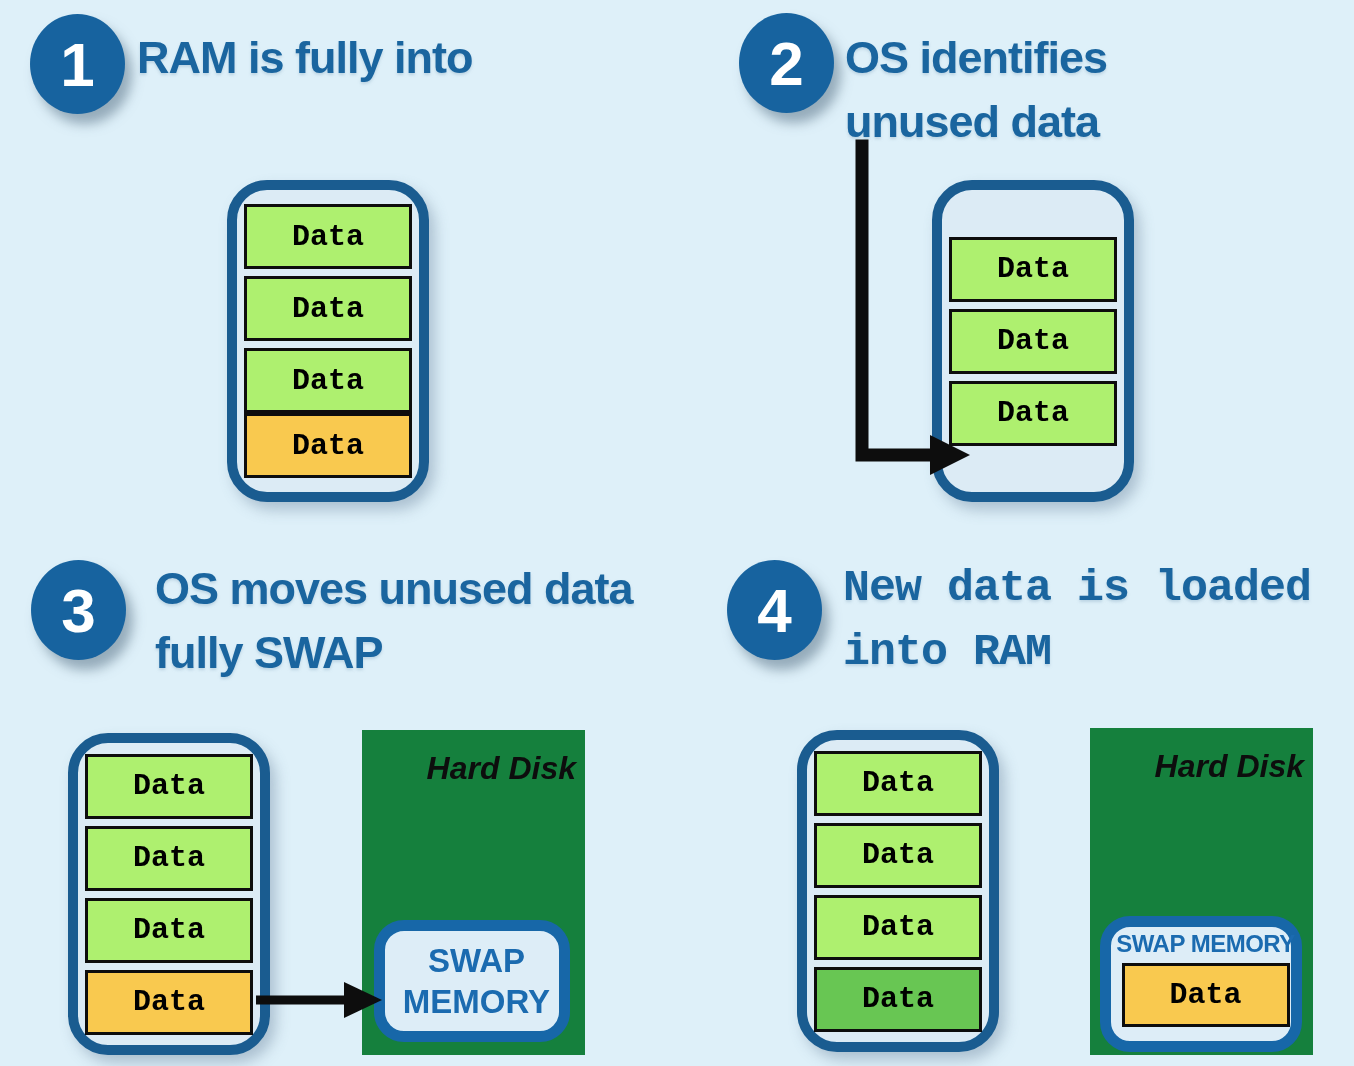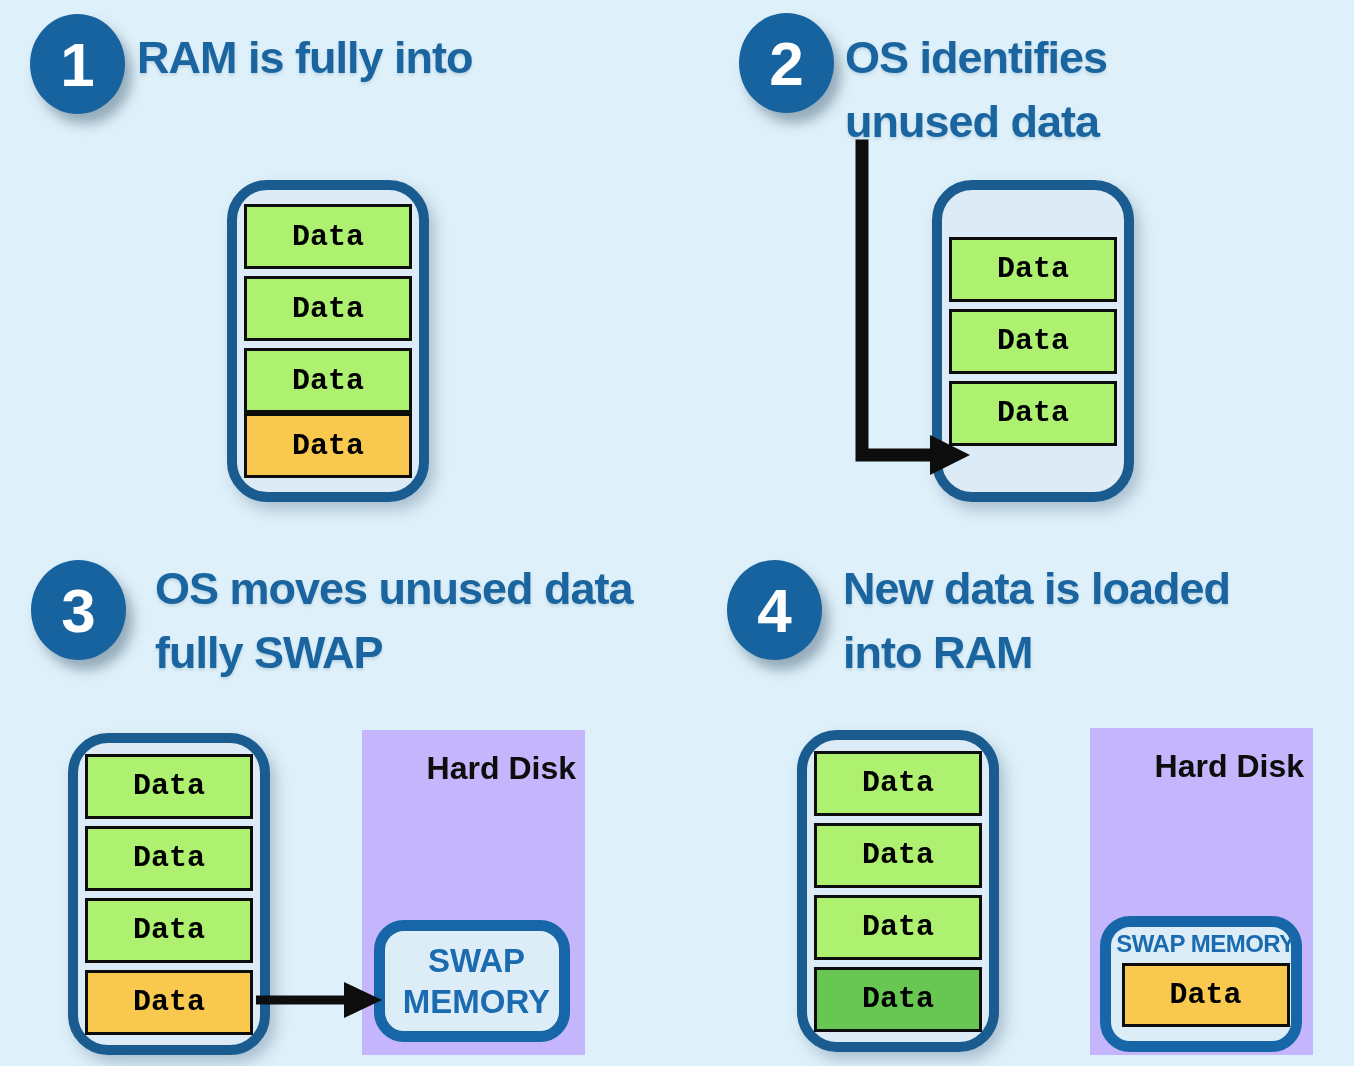--- a/index.html
+++ b/index.html
@@ -35,21 +35,21 @@
   .block.fused{margin-top:0;}
   .block-label{
     font-family:Liberation Mono, monospace;font-weight:bold;font-size:30px;color:#000000;
   }
   .green{background:#aef06f;}
   .yellow{background:#f9c94f;}
   .orange{background:#f5813f;}
   .dkgreen{background:#68c653;}
   
   .harddisk{
-    position:absolute;background:#c4b5fd;box-sizing:border-box;
+    position:absolute;background:#15803d;box-sizing:border-box;font-style:italic;
   }
   .hd-label{
     position:absolute;top:20px;right:9px;color:#0d0d0d;
     font-weight:bold;font-size:32px;white-space:nowrap;
   }
   
   .swapbox{
     position:absolute;box-sizing:border-box;border:11px solid #1767a8;
     border-radius:30px;background:#ddedf7;padding-left:9px;
   }
@@ -142,21 +142,21 @@
   <div class="harddisk" style="left:362px;top:730px;width:223px;height:325px;">
     <div class="hd-label">Hard Disk</div>
   </div>
   <div class="swapbox swap3">
     <div class="swap-label">SWAP MEMORY</div>
   </div>
 
   <div class="badge" style="left:727px;top:560px;">
     <span>4</span>
   </div>
-  <div class="heading" style="left:843px;top:557px;">
+  <div class="heading" style="left:843px;top:557px;font-family:Liberation Mono, monospace;">
     <span>New data is loaded</span><br>
     <span>into RAM</span>
   </div>
   <div class="ram" style="left:797px;top:730px;">
     <div class="block green">
       <span class="block-label">Data</span>
     </div>
     <div class="block green">
       <span class="block-label">Data</span>
     </div>

